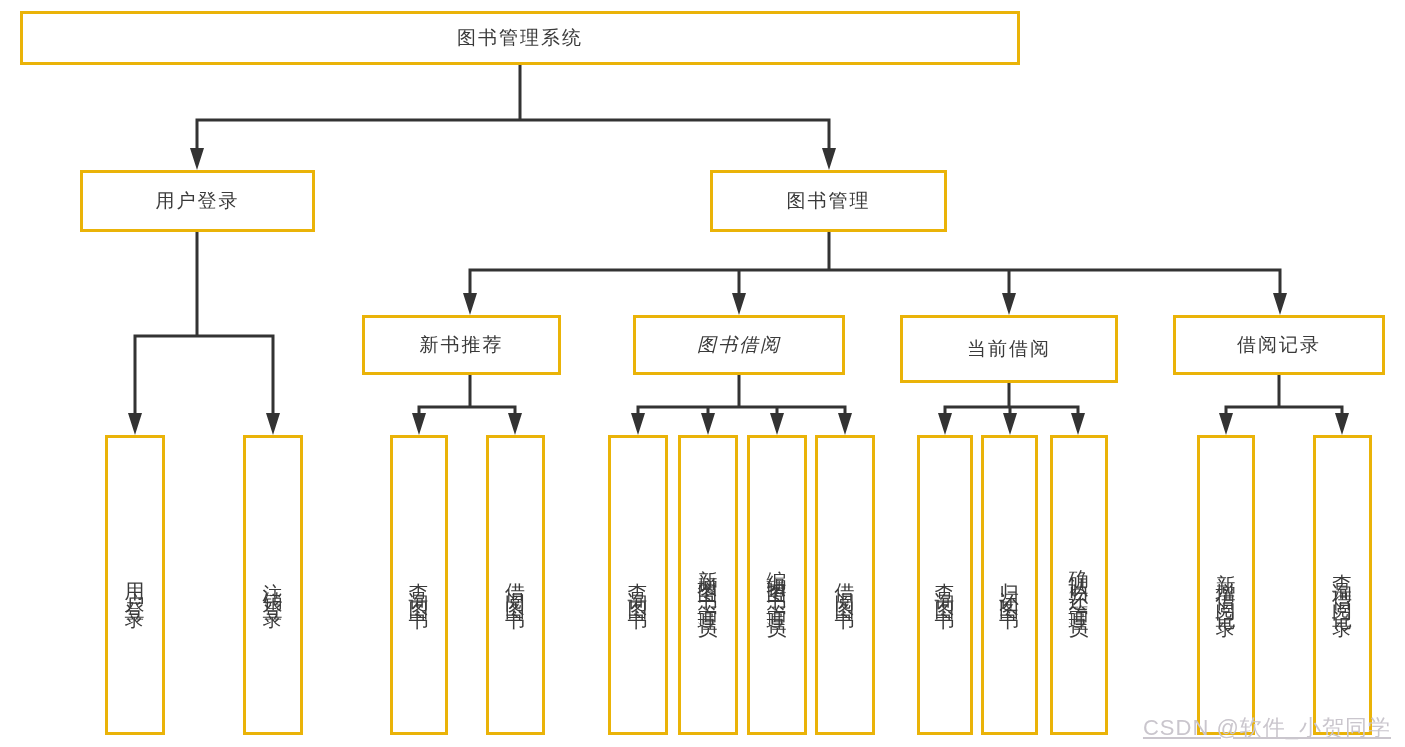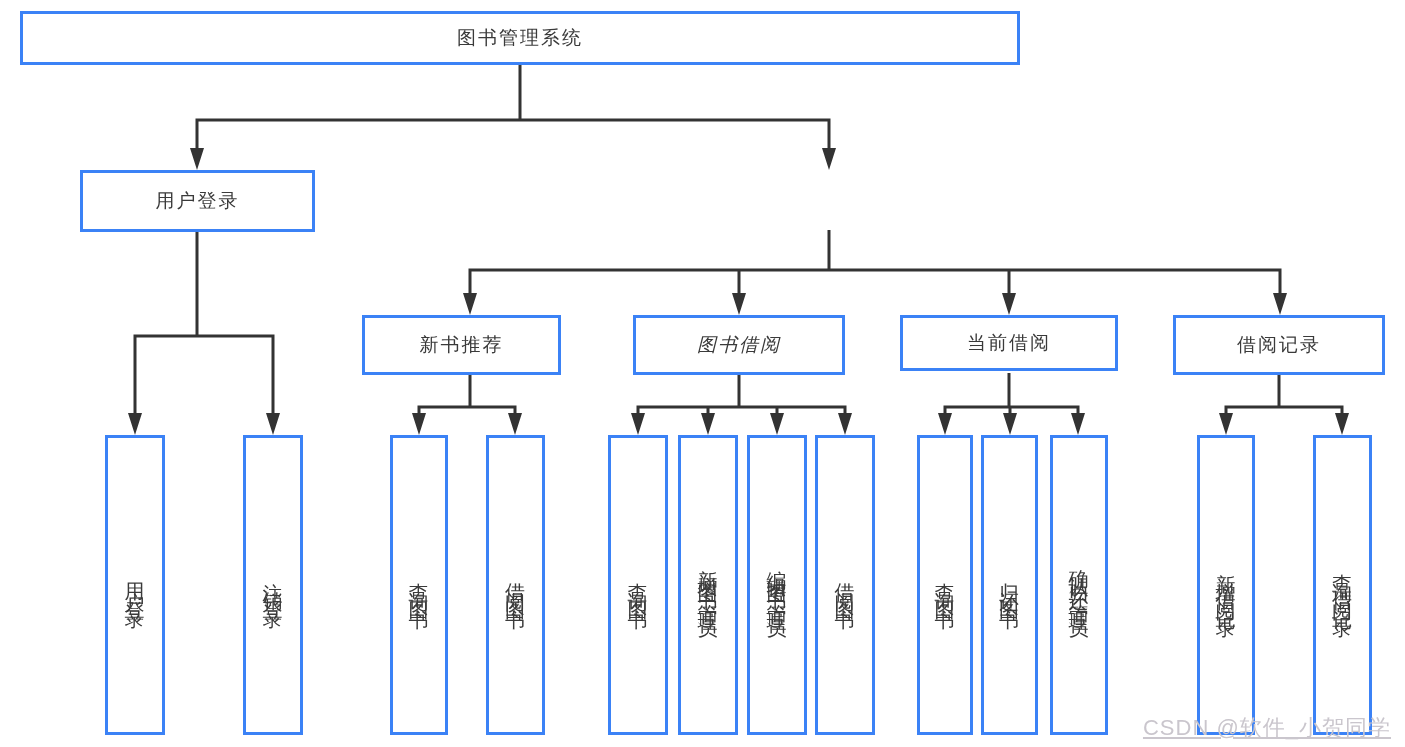--- a/index.html
+++ b/index.html
@@ -14,21 +14,21 @@
   }
   .connectors {
     position: absolute;
     left: 0; top: 0;
     width: 1405px; height: 747px;
     z-index: 1;
   }
   .node {
     position: absolute;
     box-sizing: border-box;
-    border: 3px solid #3b82f6;
+    border: 3px solid #eab308;
     background: #ffffff;
     display: flex;
     align-items: center;
     justify-content: center;
     z-index: 2;
   }
   .hbox {
     font-size: 19px;
     letter-spacing: 2px;
     white-space: nowrap;
@@ -99,24 +99,25 @@
          M938 413 L952 413 L945 435 Z
          M1003 413 L1017 413 L1010 435 Z
          M1071 413 L1085 413 L1078 435 Z
          M1219 413 L1233 413 L1226 435 Z
          M1335 413 L1349 413 L1342 435 Z"></path>
   </svg>
 
   <div class="node hbox" style="left:20px; top:11px; width:1000px; height:54px;">图书管理系统</div>
 
   <div class="node hbox" style="left:80px; top:170px; width:235px; height:62px;">用户登录</div>
+  <div class="node hbox" style="left:710px; top:170px; width:237px; height:62px;">图书管理</div>
 
   <div class="node hbox" style="left:362px; top:315px; width:199px; height:60px;">新书推荐</div>
   <div class="node hbox" style="left:633px; top:315px; width:212px; height:60px;font-style:italic;">图书借阅</div>
-  <div class="node hbox" style="left:900px; top:315px; width:218px; height:56px;">当前借阅</div>
+  <div class="node hbox" style="left:900px; top:315px; width:218px; height:68px;">当前借阅</div>
   <div class="node hbox" style="left:1173px; top:315px; width:212px; height:60px;">借阅记录</div>
 
   <div class="node leaf" style="left:105px; width:60px;">用户登录</div>
   <div class="node leaf" style="left:243px; width:60px;">注销登录</div>
 
   <div class="node leaf" style="left:390px; width:58px;">查询图书</div>
   <div class="node leaf" style="left:486px; width:59px;">借阅图书</div>
 
   <div class="node leaf" style="left:608px; width:60px;">查询图书</div>
   <div class="node leaf long" style="left:678px; width:60px;">新增图书（管理员）</div>

